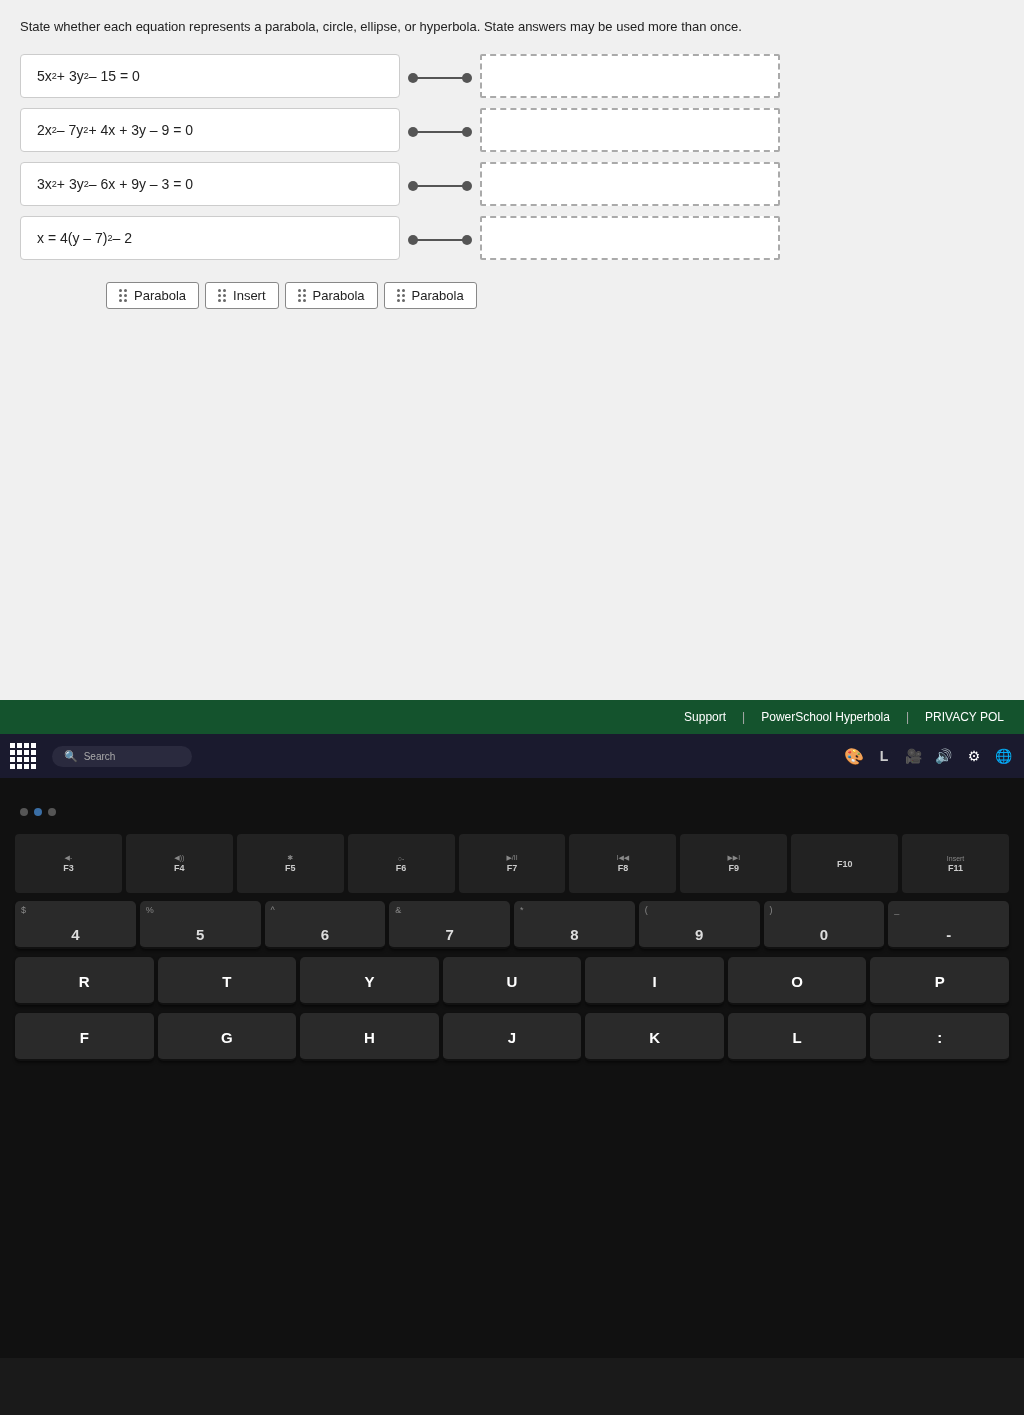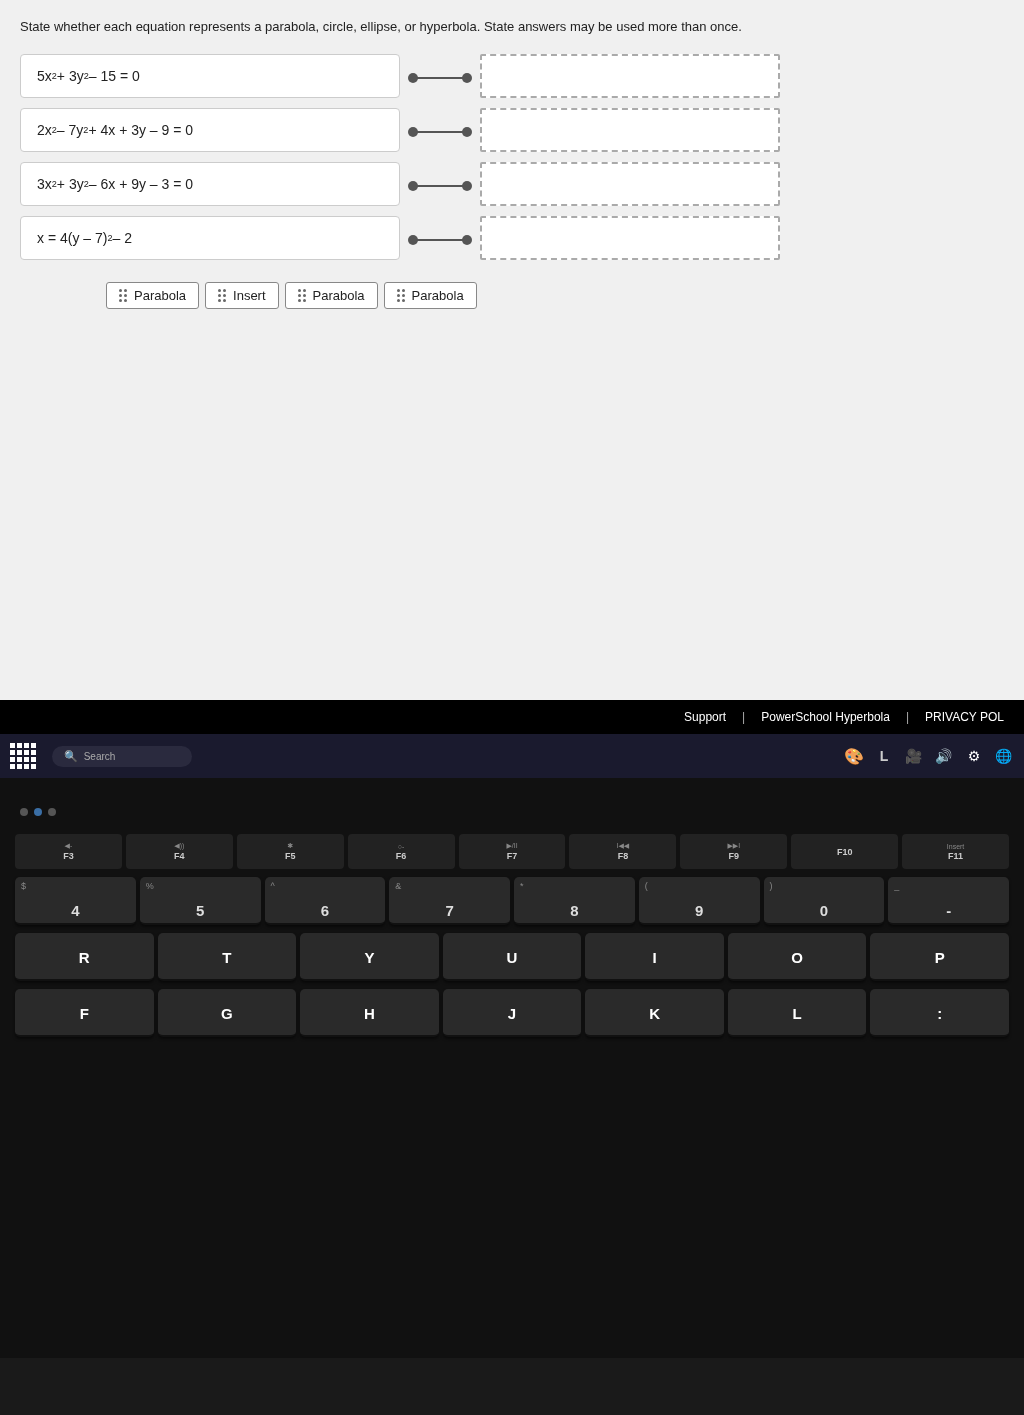--- a/index.html
+++ b/index.html
@@ -150,21 +150,21 @@
     }
     .answer-chip .dot {
       width: 3px;
       height: 3px;
       background: #666;
       border-radius: 50%;
     }
 
     
     .footer-bar {
-      background: #000000;
+      background: #14532d;
       color: white;
       width: 100%;
       padding: 10px 20px;
       font-size: 12px;
       display: flex;
       align-items: center;
       justify-content: flex-end;
       gap: 16px;
     }
 
@@ -259,21 +259,21 @@
     .fn-row {
       display: flex;
       gap: 4px;
       padding: 0 5px;
     }
 
     .fn-key {
       flex: 1;
       background: #222;
       border-radius: 4px;
-      padding: 8px 2px;
+      padding: 20px 2px;
       color: #aaa;
       font-size: 7px;
       text-align: center;
       display: flex;
       flex-direction: column;
       align-items: center;
       gap: 1px;
       min-height: 32px;
       justify-content: center;
     }

